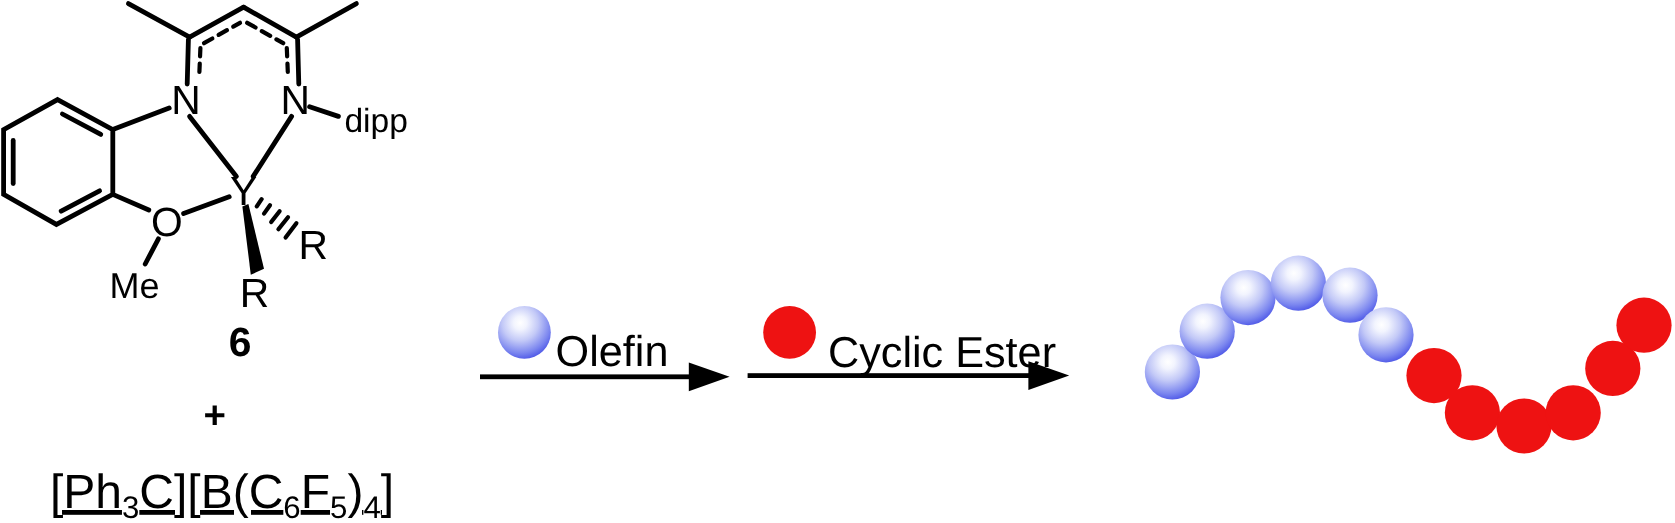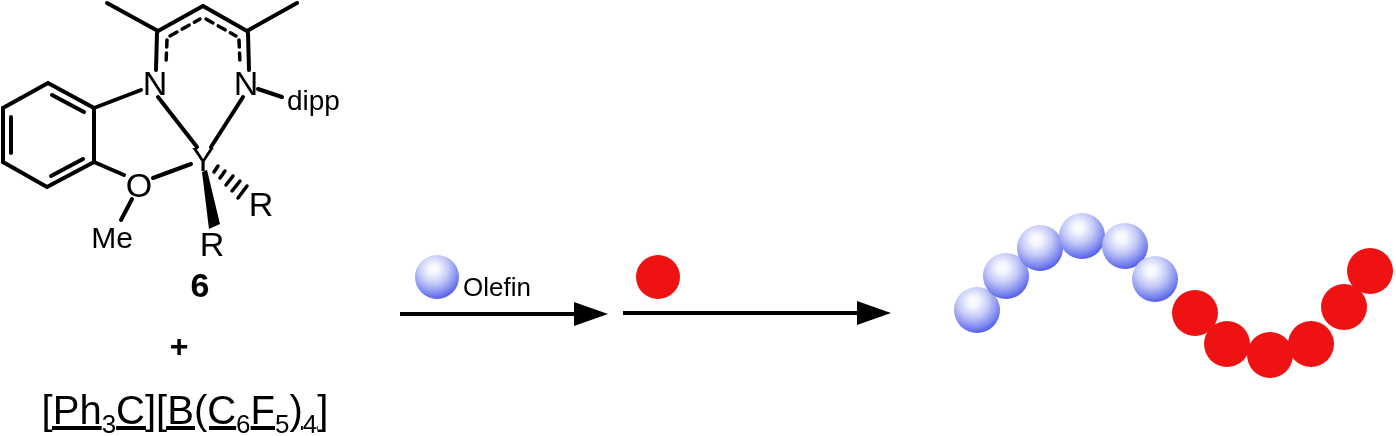--- a/index.html
+++ b/index.html
@@ -18,21 +18,21 @@
     font-size:40px;white-space:nowrap;text-decoration:underline;
   }
   .formula sub{font-size:65%;line-height:0;}
   
   .arrow-line{position:absolute;height:4px;background:#000;}
   .arrow-head{
     position:absolute;width:0;height:0;
     border-top:12px solid transparent;border-bottom:12px solid transparent;
     border-left:34px solid #000;
   }
-  .step-label{position:absolute;font-size:26px;white-space:nowrap;}
+  .step-label{position:absolute;font-size:36px;white-space:nowrap;}
   
   .sphere{position:absolute;width:44px;height:44px;border-radius:50%;}
   
   .bead{position:absolute;width:46px;height:46px;border-radius:50%;}
   .blue{
     background:radial-gradient(circle at 42% 32%,
       #ffffff 0%, #f2f4fe 14%, #c3c9f7 38%, #7b86ef 64%, #3039e2 88%, #1c23cc 100%);
   }
   .red{background:#ee1212;}
 </style>
@@ -94,20 +94,21 @@
   </svg>
 
   <div class="formula"><span>[Ph</span><sub>3</sub><span>C][B(C</span><sub>6</sub><span>F</span><sub>5</sub><span>)</span><sub>4</sub><span>]</span></div>
 
   <div class="sphere blue abs" style="left:415px;top:255px;"></div>
   <span class="step-label" style="left:463px;top:272px;">Olefin</span>
   <div class="arrow-line" style="left:400px;top:312px;width:176px;"></div>
   <div class="arrow-head" style="left:574px;top:302px;"></div>
 
   <div class="sphere red abs" style="left:636px;top:255px;"></div>
+  <span class="step-label" style="left:690px;top:273px;">Cyclic Ester</span>
   <div class="arrow-line" style="left:623px;top:311px;width:236px;"></div>
   <div class="arrow-head" style="left:857px;top:301px;"></div>
 
   <div id="beads">
       <div class="bead blue" style="left: 954px; top: 287px;"></div>
       <div class="bead blue" style="left: 983px; top: 253px;"></div>
       <div class="bead blue" style="left: 1017px; top: 225px;"></div>
       <div class="bead blue" style="left: 1059px; top: 213px;"></div>
       <div class="bead blue" style="left: 1102px; top: 223px;"></div>
       <div class="bead blue" style="left: 1132px; top: 256px;"></div>

